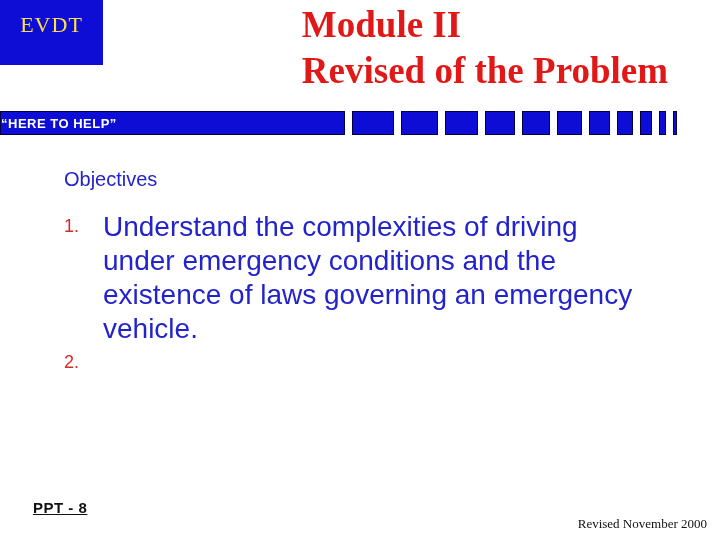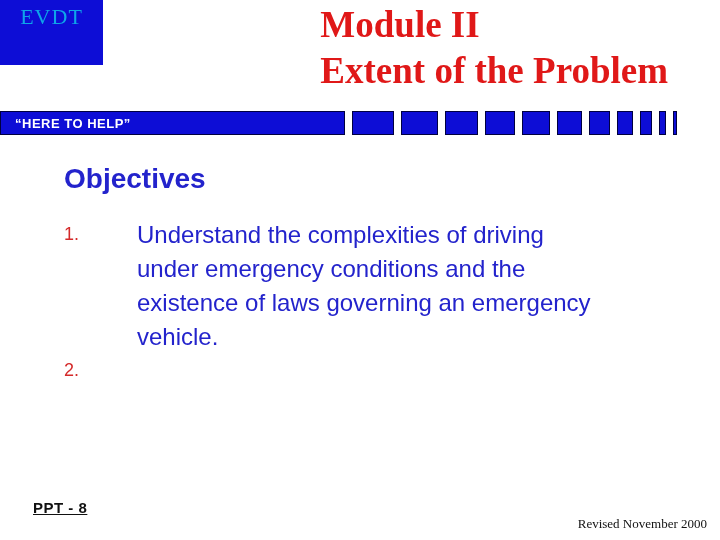--- a/index.html
+++ b/index.html
@@ -16,62 +16,62 @@
   .slide{
     position:relative;width:720px;height:540px;background:#ffffff;
     font-family:"Liberation Sans",sans-serif;
   }
   
   .evdt-box{
     position:absolute;left:0;top:0;width:103px;height:65px;
     background:var(--primary-blue);text-align:center;
   }
   .evdt-box span{
-    display:inline-block;margin-top:4px;color:#0ea5e9;
+    display:inline-block;margin-top:12px;color:#fde047;
     font-family:"Liberation Serif",serif;font-size:22px;letter-spacing:1px;
   }
   
   .logo{position:absolute;left:4px;top:69px;display:flex;align-items:center;}
   .logo svg{display:block;}
   .logo .brand{
     color:var(--logo-blue);font-weight:bold;font-size:29px;
     letter-spacing:1px;margin-left:3px;transform:scaleY(0.95);
   }
   
   .tagline-bar{
     position:absolute;left:0;top:111px;width:345px;height:24px;
     background:var(--primary-blue);border:1.5px solid var(--segment-border);
     display:flex;align-items:center;
   }
-  .tagline-bar span{color:#ffffff;font-size:13px;font-weight:bold;padding-left:14px;letter-spacing:0.5px;}
+  .tagline-bar span{color:#ffffff;font-size:13px;font-weight:bold;padding-left:0;letter-spacing:0.5px;}
   .divider-segments{
     position:absolute;left:352px;top:111px;height:24px;display:flex;gap:7px;
   }
   .divider-segments .seg{
     height:100%;background:var(--primary-blue);
     border:1.5px solid var(--segment-border);flex:none;
   }
   
   .title{
     position:absolute;top:2px;right:52px;text-align:left;
     font-family:"Liberation Serif",serif;font-weight:bold;
     font-size:37px;line-height:46px;color:var(--title-red);
     white-space:nowrap;
   }
   .title .line1{padding-right:14px;}
   
   .body-block{position:absolute;left:64px;top:164px;right:40px;color:var(--body-text-blue);}
-  .objectives{font-size:28px;font-weight:bold;line-height:30px;margin-bottom:24px;}
+  .objectives{font-size:20px;font-weight:normal;line-height:30px;margin-bottom:16px;}
   .item{display:flex;align-items:flex-start;}
   .item .num{
     flex:none;width:39px;font-size:18px;color:var(--list-number-red);
     padding-top:7px;line-height:18px;
   }
   .item .txt{
-    font-size:24px;line-height:34px;white-space:pre-line;margin-left:34px;
+    font-size:28px;line-height:34px;white-space:pre-line;
   }
   
   .footer-page{
     position:absolute;left:33px;top:499px;font-size:15px;font-weight:bold;
     color:var(--footer-black);letter-spacing:0.5px;text-decoration:underline;
   }
   .footer-revision{
     position:absolute;right:13px;top:516px;font-size:13px;
     font-family:"Liberation Serif",serif;color:var(--footer-black);
   }
@@ -99,21 +99,21 @@
       <div class="seg" style="width: 25px;"></div>
       <div class="seg" style="width: 21px;"></div>
       <div class="seg" style="width: 16px;"></div>
       <div class="seg" style="width: 12px;"></div>
       <div class="seg" style="width: 7px;"></div>
       <div class="seg" style="width: 4px;"></div>
     </div>
 
   <div class="title">
     <div class="line1">Module II</div>
-    <div class="line2">Extent of the Problem</div>
+    <div class="line2">Revised of the Problem</div>
   </div>
 
   <div class="body-block">
     <div class="objectives">Objectives</div>
 
     <div class="item">
       <span class="num">1.</span>
       <span class="txt">Understand the complexities of driving
 under emergency conditions and the
 existence of laws governing an emergency

